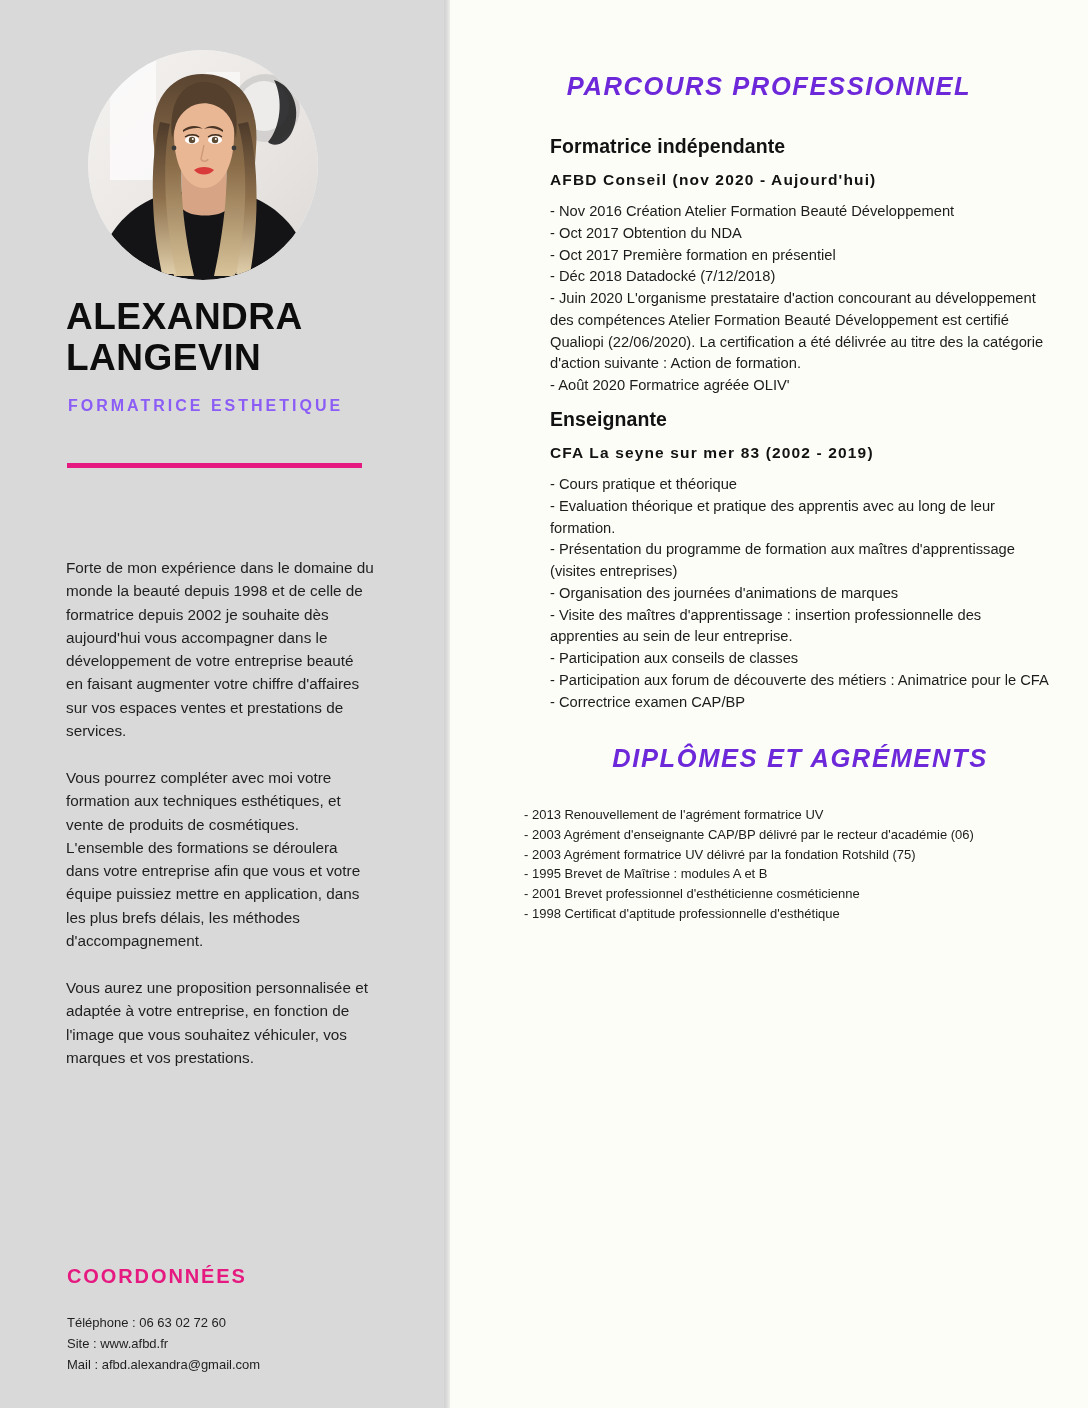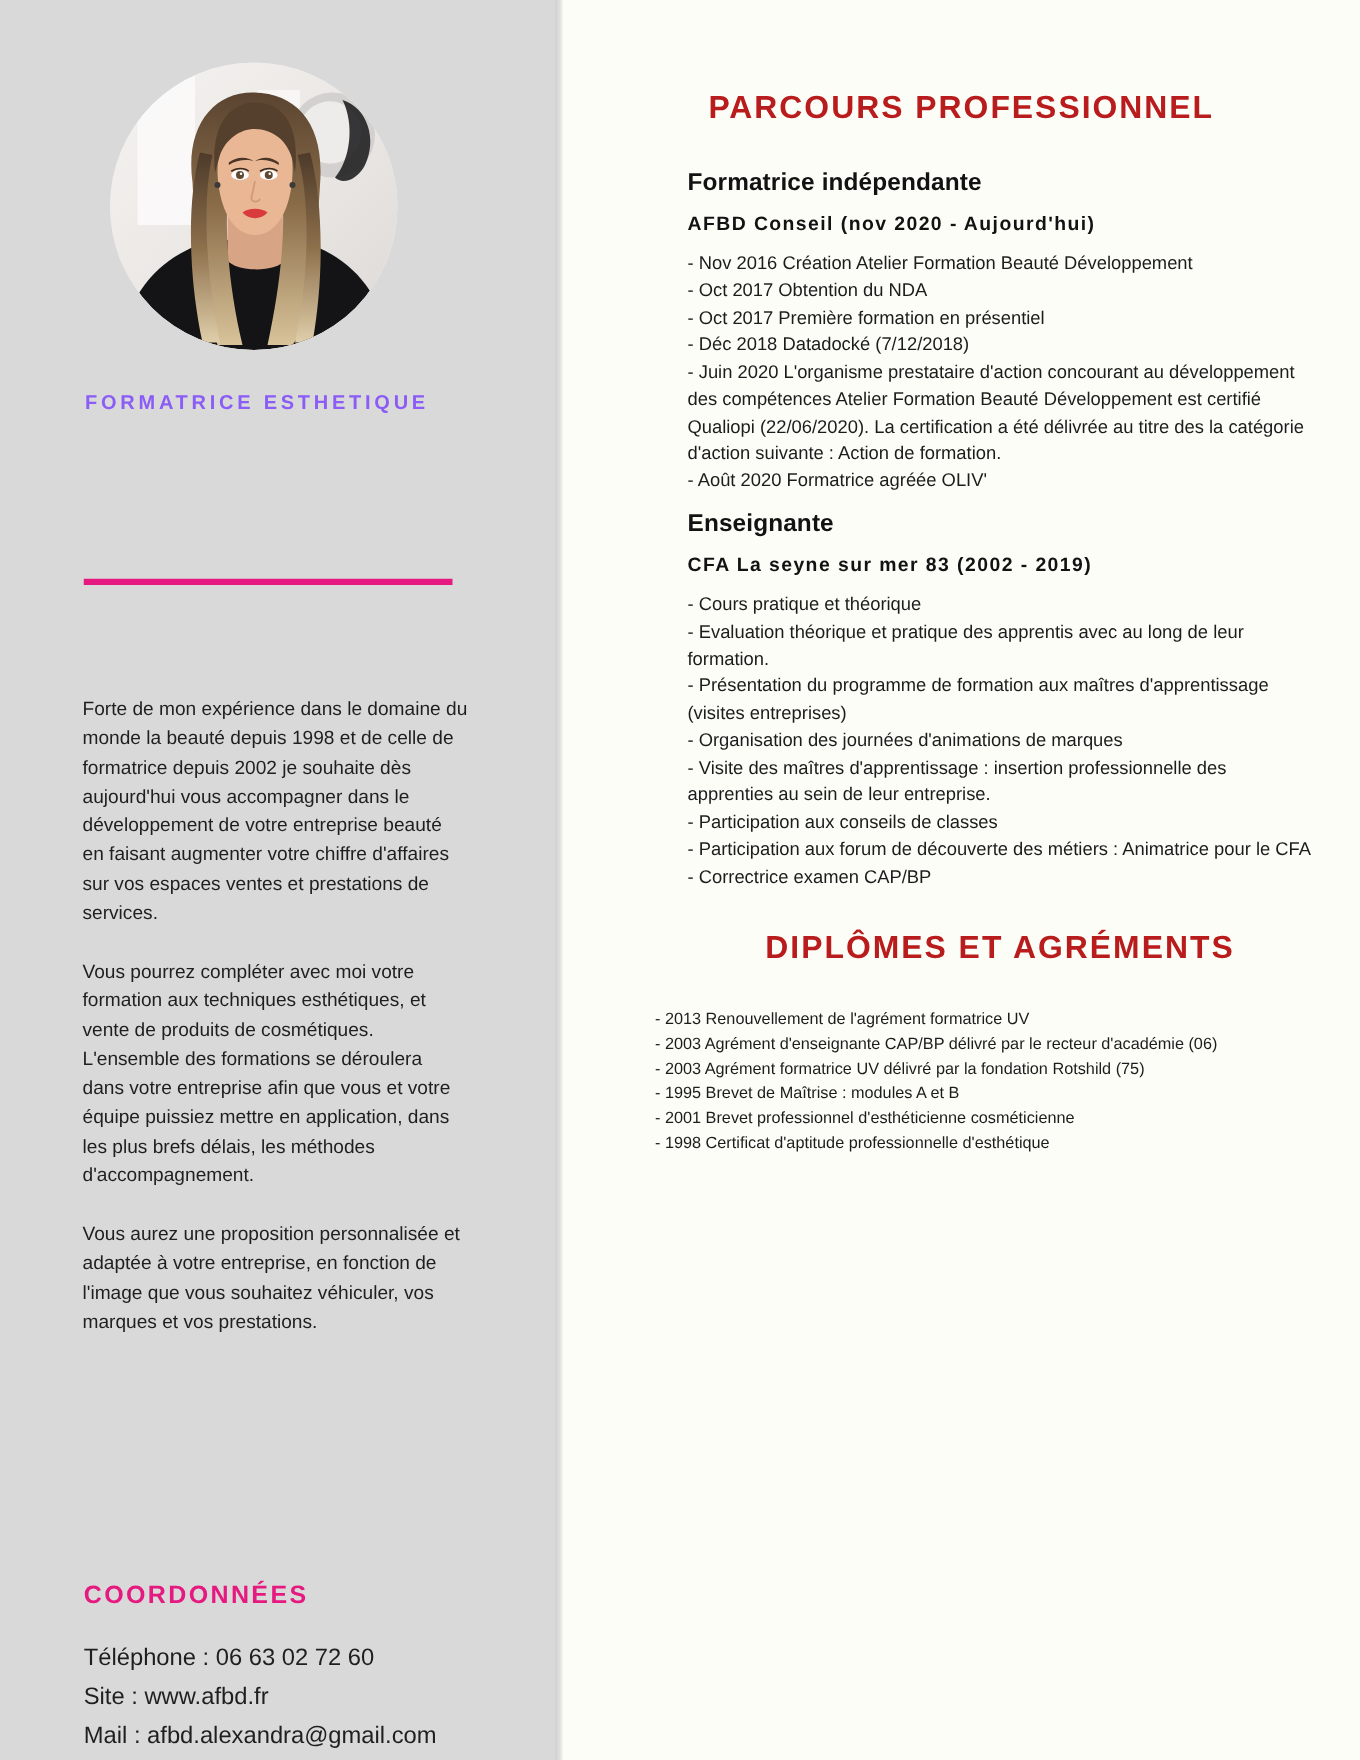--- a/index.html
+++ b/index.html
@@ -102,40 +102,41 @@
     width: 340px;
   }
   .contact-title {
     font-size: 20px;
     font-weight: bold;
     color: #e5197f;
     letter-spacing: 1.9px;
     margin: 0 0 24px 0;
   }
   .contact-lines {
-    font-size: 19px;
+    font-size: 13px;
     line-height: 1.62;
     color: #1f1f1f;
   }
   .contact-lines div { white-space: nowrap; }
 
   
   .right-col {
     position: absolute;
     top: 0;
     left: 450px;
     width: 638px;
     height: 1408px;
   }
   .section-title {
     text-align: center;
-    color: #b91c1c;
+    color: #6d28d9;
     font-weight: bold;
     letter-spacing: 1.6px;
     margin: 0;
+    font-style: italic;
   }
   .st-parcours {
     position: absolute;
     top: 72px;
     left: 0;
     width: 638px;
     font-size: 25.5px;
   }
   .st-diplomes {
     position: absolute;
@@ -254,20 +255,21 @@
 
         <path d="M106 120 C111 116 121 116 126 120 C121 126 111 126 106 120 Z" fill="#d93b3b"></path>
 
         <circle cx="86" cy="98" r="2.4" fill="#3a3a3a"></circle>
         <circle cx="146" cy="98" r="2.4" fill="#3a3a3a"></circle>
       </g>
     </svg>
   </div>
 
   <div class="name-block">
+    <h1 class="name"><span>ALEXANDRA</span><br><span>LANGEVIN</span></h1>
     <div class="role">FORMATRICE ESTHETIQUE</div>
   </div>
 
   <div class="pink-rule"></div>
 
   <div class="about">
     <p>Forte de mon expérience dans le domaine du monde la beauté depuis 1998 et de celle de formatrice depuis 2002 je souhaite dès aujourd'hui vous accompagner dans le développement de votre entreprise beauté en faisant augmenter votre chiffre d'affaires sur vos espaces ventes et prestations de services.</p>
     <p>Vous pourrez compléter avec moi votre formation aux techniques esthétiques, et vente de produits de cosmétiques. L'ensemble des formations se déroulera dans votre entreprise afin que vous et votre équipe puissiez mettre en application, dans les plus brefs délais, les méthodes d'accompagnement.</p>
     <p>Vous aurez une proposition personnalisée et adaptée à votre entreprise, en fonction de l'image que vous souhaitez véhiculer, vos marques et vos prestations.</p>
   </div>

